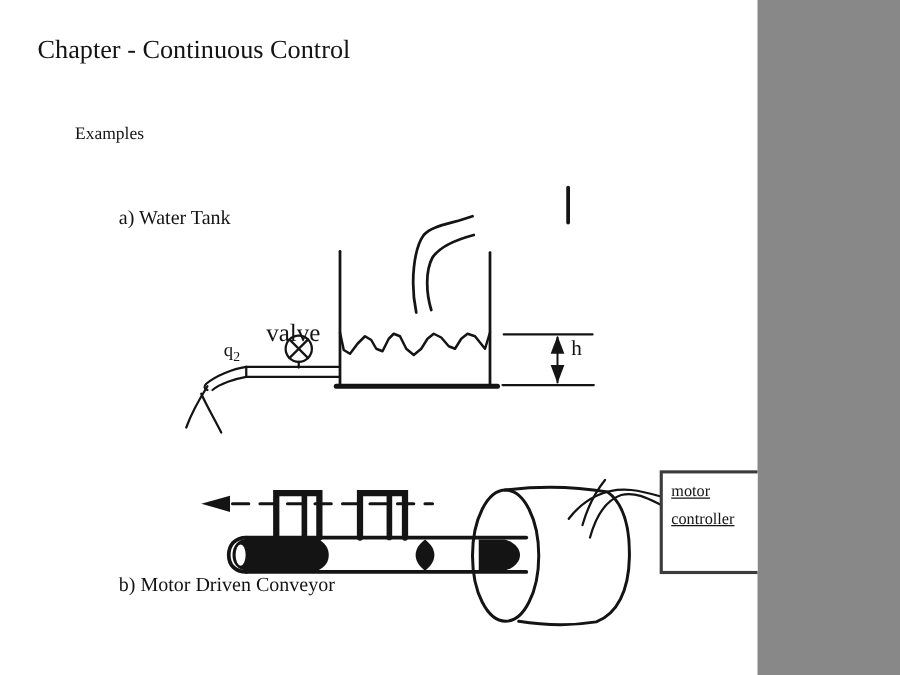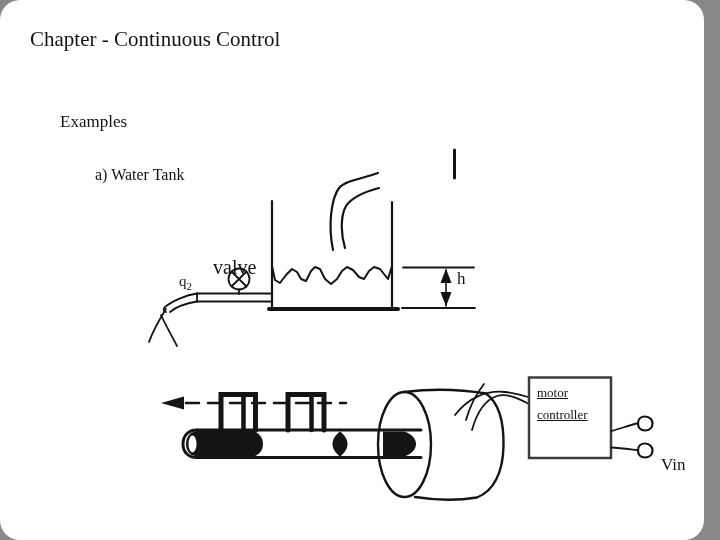--- a/index.html
+++ b/index.html
@@ -3,37 +3,36 @@
 <meta charset="utf-8">
 <style>
   :root{
     --ink:#141414;
     --paper:#ffffff;
     --box-border:#3c3c3c;
   }
   html,body{margin:0;padding:0;background:#888;}
   .slide{
     position:relative;
-    width:704px;height:540px;
+    width:606px;height:540px;
     background:var(--paper);
     overflow:hidden;
     font-family:"Liberation Serif","DejaVu Serif",serif;
-    border-radius:20px;
   }
   .art{position:absolute;left:0;top:0;}
   .lbl{
     position:absolute;
     color:var(--ink);
     white-space:nowrap;
     font-family:"Liberation Serif","DejaVu Serif",serif;
     line-height:1.15;
   }
   .lbl sub{font-size:11px;line-height:0;}
   #title{left:30px;top:27px;font-size:21px;}
-  #examples{left:60px;top:112px;font-size:17px;}
+  #examples{left:60px;top:100px;font-size:14px;}
   #cap-a{left:95px;top:166px;font-size:16px;}
   #valve-lbl{left:213px;top:256px;font-size:20px;}
   #q2-lbl{left:179px;top:273px;font-size:15px;}
   #h-lbl{left:457px;top:269px;font-size:17px;}
   #cap-b{left:95px;top:460px;font-size:16px;}
   #ctrl-lbl{left:537px;top:382px;font-size:13px;line-height:22px;text-decoration:underline;}
   #vin-lbl{left:661px;top:411px;font-size:17px;margin-top:44px;}
 </style>
 </head>
 <body>
@@ -151,20 +150,21 @@
   <span class="lbl" id="examples">Examples</span>
 
   <span class="lbl" id="cap-a">a) Water Tank</span>
 
   <span class="lbl" id="valve-lbl">valve</span>
 
   <span class="lbl" id="q2-lbl"><span>q</span><sub>2</sub></span>
 
   <span class="lbl" id="h-lbl">h</span>
 
+  <span class="lbl" id="cap-b">b) Motor Driven Conveyor</span>
 
   <span class="lbl" id="ctrl-lbl">
       <span style="display:block">motor</span>
       <span style="display:block">controller</span>
     </span>
 
   <span class="lbl" id="vin-lbl">Vin</span>
 </div>
 
 </body></html>

